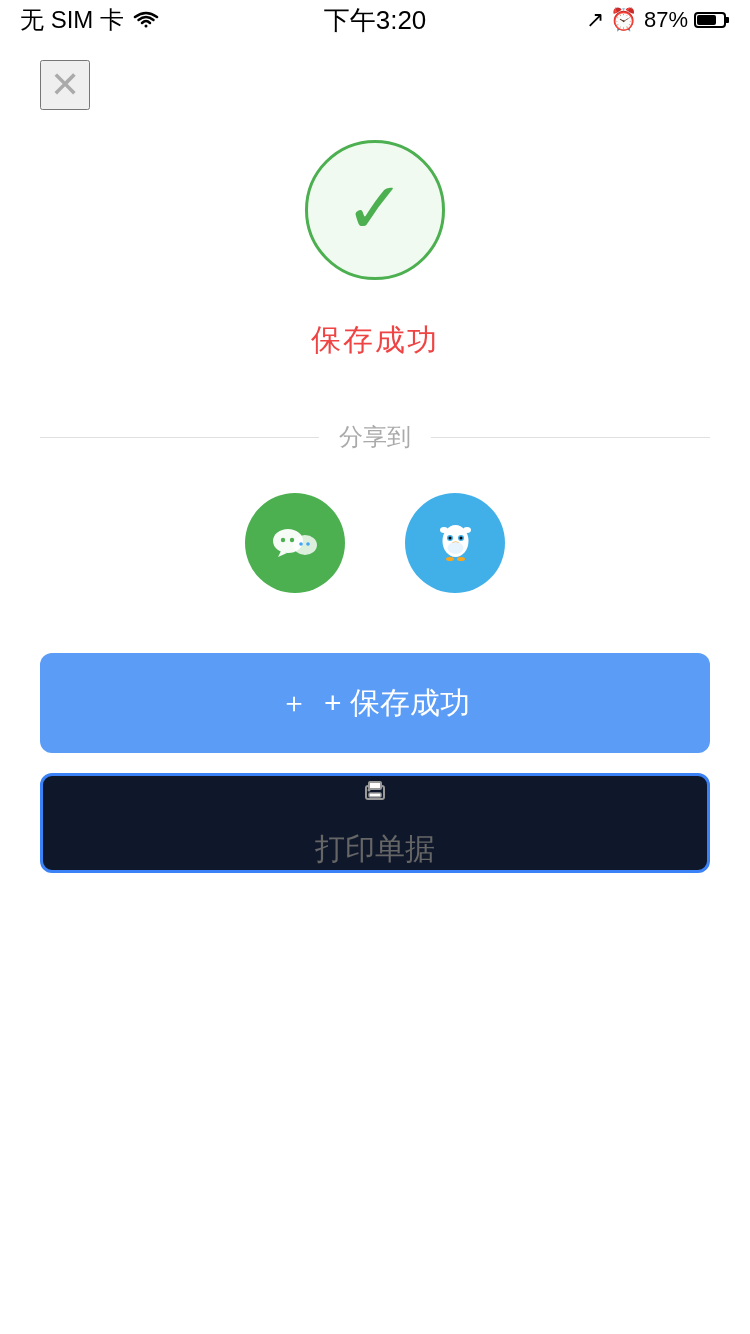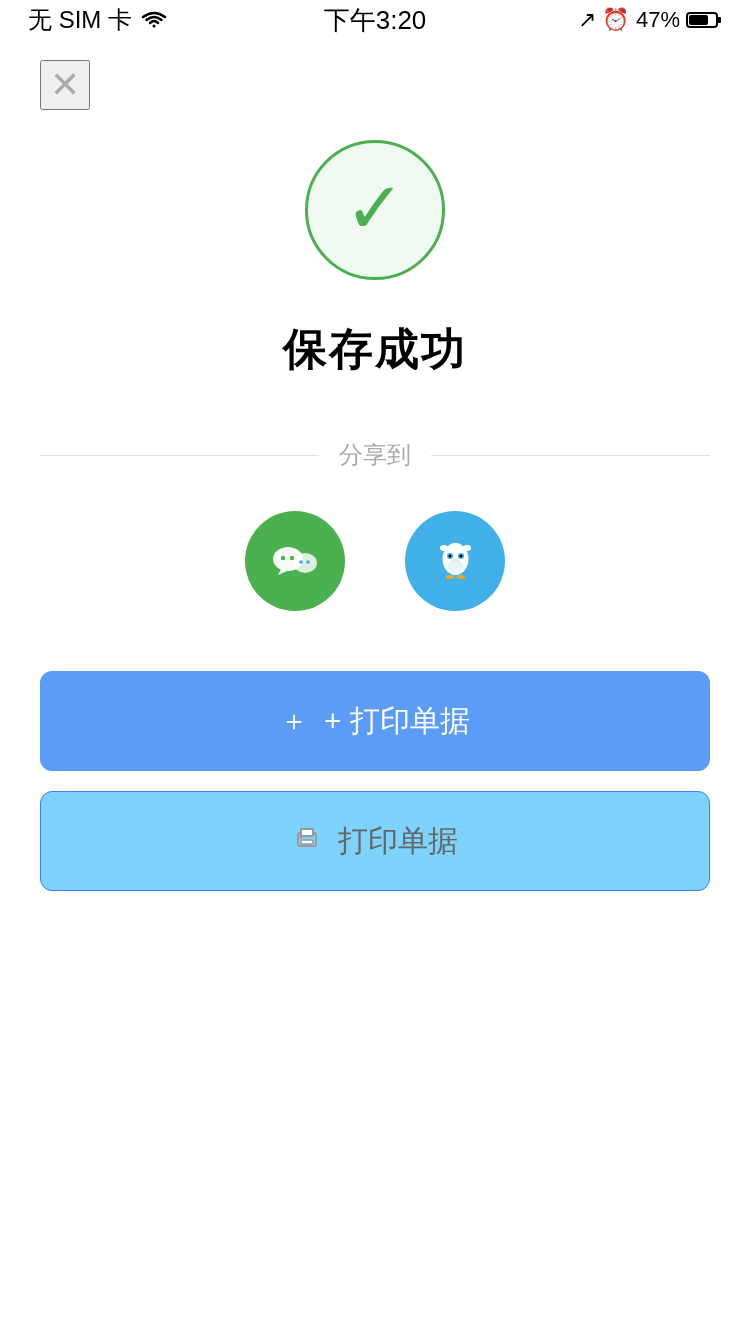--- a/index.html
+++ b/index.html
@@ -18,21 +18,21 @@
       position: relative;
     }
 
     
     .status-bar {
       width: 100%;
       height: 40px;
       display: flex;
       align-items: center;
       justify-content: space-between;
-      padding: 0 28px;
+      padding: 0 20px;
       background: #ffffff;
     }
 
     .status-bar-left {
       display: flex;
       align-items: center;
       gap: 8px;
       font-size: 24px;
       font-weight: 500;
       color: #000;
@@ -103,23 +103,23 @@
 
     .checkmark {
       font-size: 72px;
       color: #4CAF50;
       line-height: 1;
       margin-top: -4px;
     }
 
     
     .success-title {
-      font-size: 44px;
-      color: #000000;
-      font-weight: 700;
+      font-size: 30px;
+      color: #ef4444;
+      font-weight: 400;
       margin-bottom: 60px;
       letter-spacing: 2px;
     }
 
     
     .share-section {
       width: 100%;
       margin-bottom: 60px;
     }
 
@@ -191,23 +191,24 @@
       gap: 16px;
       font-family: inherit;
     }
 
     .action-btn-primary {
       background: #5b9cf6;
       color: #ffffff;
     }
 
     .action-btn-secondary {
-      background: #7dd3fc;
+      background: #0f172a;
       color: #666;
-      border: 1px solid #3b82f6;
+      border: 3px solid #3b82f6;
+      flex-direction: column;
     }
 
     .btn-icon {
       font-size: 28px;
     }
 
     
     .wechat-icon-svg {
       width: 60px;
       height: 60px;
@@ -228,21 +229,21 @@
       <path d="M14 16 C14 16 14 16 14 16" stroke="#000" stroke-width="3" stroke-linecap="round"></path>
       <path d="M10 13 Q14 9 18 13" stroke="#000" stroke-width="2.5" fill="none" stroke-linecap="round"></path>
       <path d="M6.5 10 Q14 4 21.5 10" stroke="#000" stroke-width="2.5" fill="none" stroke-linecap="round"></path>
       <path d="M3 7 Q14 -1 25 7" stroke="#000" stroke-width="2.5" fill="none" stroke-linecap="round"></path>
     </svg>
   </div>
   <div class="status-bar-center">下午3:20</div>
   <div class="status-bar-right">
     <span>↗</span>
     <span>⏰</span>
-    <span>47%</span>
+    <span>87%</span>
     <svg width="36" height="20" viewBox="0 0 36 20">
       <rect x="1" y="3" width="30" height="14" rx="3" stroke="#000" stroke-width="2" fill="none"></rect>
       <rect x="31" y="7" width="4" height="6" rx="1" fill="#000"></rect>
       <rect x="3" y="5" width="19" height="10" rx="2" fill="#000"></rect>
     </svg>
   </div>
 </div>
 
 <div class="main-content">
 
@@ -298,21 +299,21 @@
           <ellipse cx="16" cy="14" rx="4" ry="3" fill="white"></ellipse>
           <ellipse cx="39" cy="14" rx="4" ry="3" fill="white"></ellipse>
         </svg>
       </button>
     </div>
   </div>
 
   <div class="action-buttons">
     <button class="action-btn action-btn-primary">
       <span class="btn-icon">＋</span>
-      <span>+ 打印单据</span>
+      <span>+ 保存成功</span>
     </button>
     <button class="action-btn action-btn-secondary">
       <span class="btn-icon">
         <svg width="30" height="30" viewBox="0 0 30 30" fill="none" xmlns="http://www.w3.org/2000/svg">
           <rect x="6" y="10" width="18" height="13" rx="2" stroke="#999" stroke-width="2"></rect>
           <rect x="9" y="6" width="12" height="7" rx="1" fill="#fff" stroke="#999" stroke-width="2"></rect>
           <rect x="9" y="17" width="12" height="4" rx="1" fill="#fff" stroke="#999" stroke-width="1.5"></rect>
           <circle cx="9" cy="14" r="1.5" fill="#999"></circle>
         </svg>
       </span>

